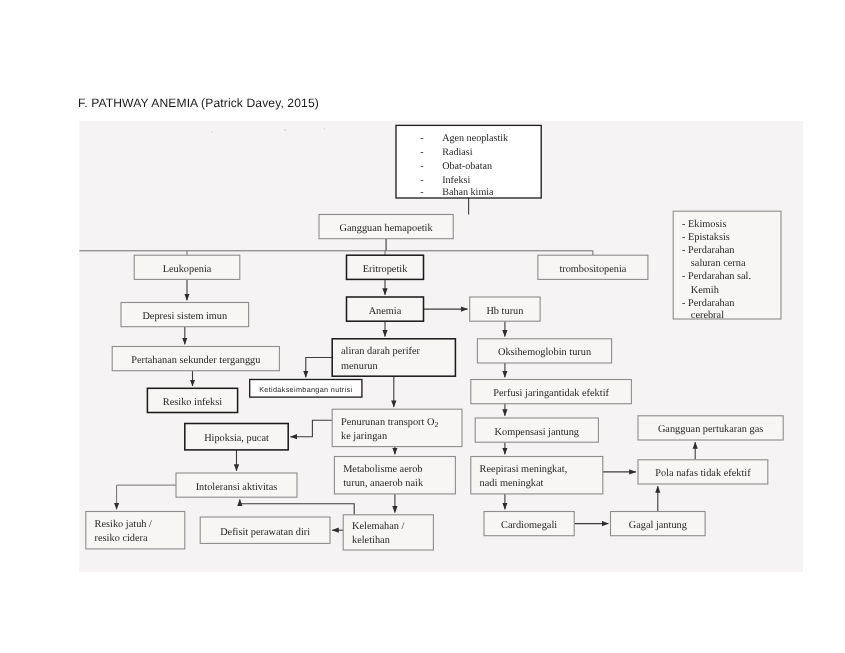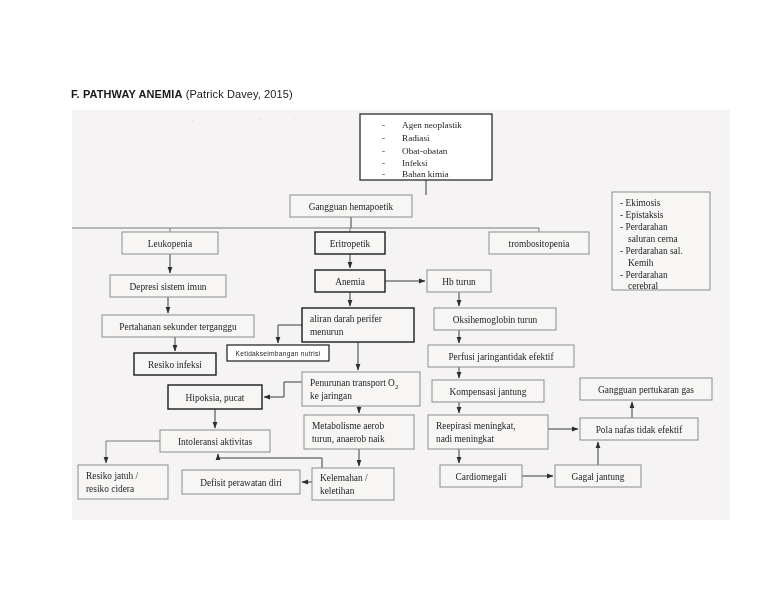--- a/index.html
+++ b/index.html
@@ -17,21 +17,21 @@
   #page-title {
     position: absolute;
     left: 71px;
     top: 88px;
     font-size: 11px;
     color: #1a1a1a;
     white-space: nowrap;
     letter-spacing: 0.1px;
   }
   #page-title .t-bold {
-    font-weight: bold;
+    font-weight: normal;
   }
   #page-title .t-src {
     font-weight: normal;
     text-align: right;
   }
   #diagram-panel {
     position: absolute;
     left: 72px;
     top: 110px;
     width: 658px;

